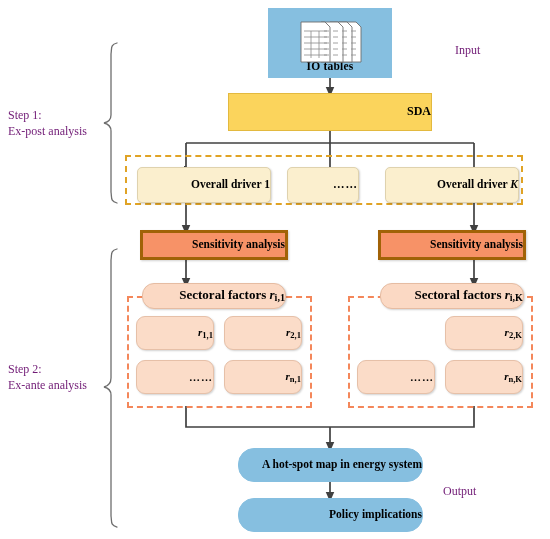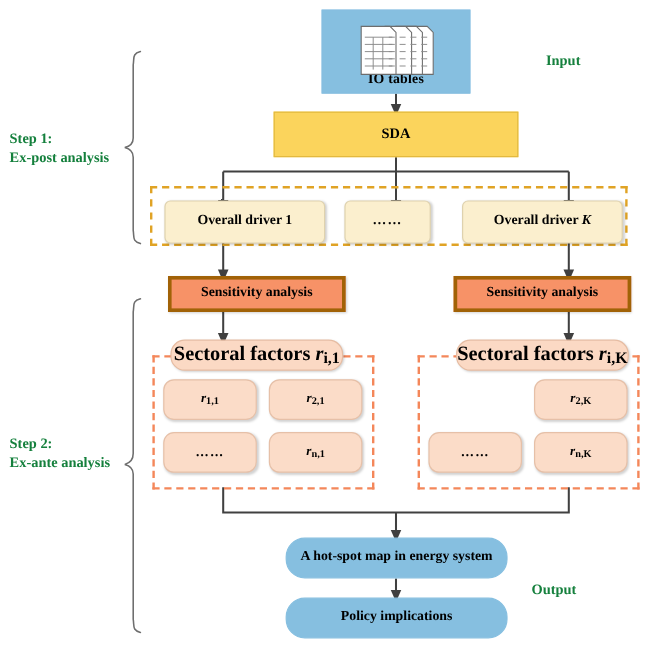--- a/index.html
+++ b/index.html
@@ -16,21 +16,21 @@
     height: 539px;
     background: #ffffff;
     overflow: hidden;
   }
 
   
   .node {
     position: absolute;
     display: flex;
     align-items: center;
-    justify-content: center;
+    justify-content: flex-end;
     text-align: center;
     font-weight: bold;
     color: #000000;
     box-sizing: border-box;
     line-height: 1.15;
   }
 
   
   .io-card {
     background: #86BFE0;
@@ -74,21 +74,21 @@
     border: 3px solid #a16207;
     font-size: 11.5px;
     box-shadow: 1px 1px 2px rgba(0,0,0,.18);
   }
 
   
   .sect {
     background: #FBD9C4;
     border: 1px solid #E6BCA2;
     border-radius: 12px;
-    font-size: 17px;
+    font-size: 13px;
     box-shadow: 1px 1px 2px rgba(0,0,0,.18);
   }
   .rcell {
     background: #FBDCC8;
     border: 1px solid #E6C0A8;
     border-radius: 9px;
     font-size: 11px;
     box-shadow: 1px 1px 2px rgba(0,0,0,.18);
   }
 
@@ -105,23 +105,23 @@
     position: absolute;
     box-sizing: border-box;
     background: transparent;
   }
   .dash-gold { border: 2.5px dashed #E0A325; }
   .dash-orange { border: 2.2px dashed #F4875A; }
 
   
   .side-label {
     position: absolute;
-    font-weight: bold;
+    font-weight: normal;
     font-size: 12px;
-    color: #15803d;
+    color: #701a75;
     line-height: 1.35;
     white-space: pre;
   }
 
   
   svg.wires {
     position: absolute;
     left: 0; top: 0;
     width: 550px;
     height: 539px;

